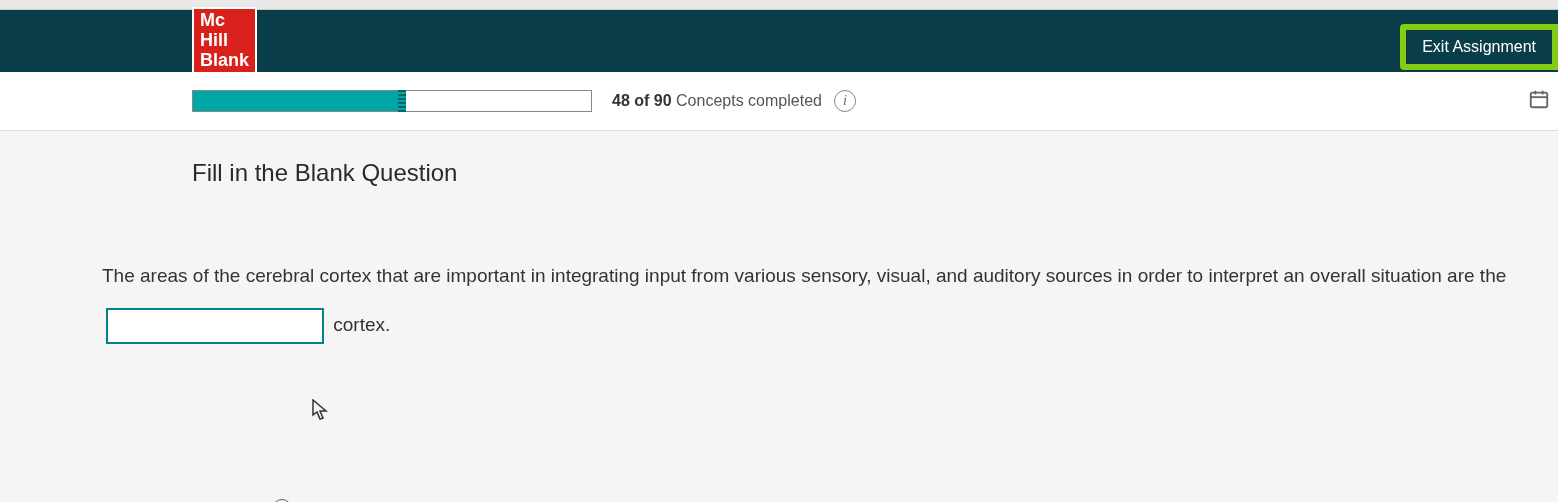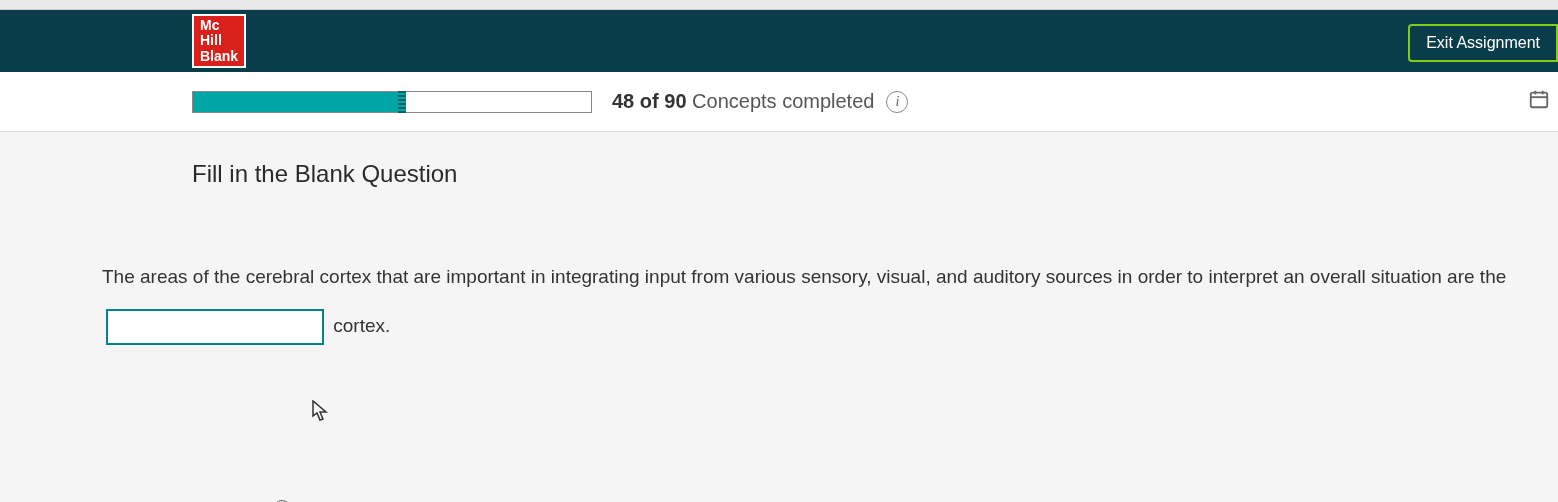--- a/index.html
+++ b/index.html
@@ -20,32 +20,32 @@
       height: 62px;
       display: flex;
       align-items: center;
       padding: 0 0 0 192px;
       position: relative;
     }
     .logo {
       background: #d9201a;
       color: #fff;
       padding: 2px 6px;
-      font-size: 14px;
+      font-size: 18px;
       font-weight: bold;
       line-height: 1.1;
       border: 2px solid #fff;
     }
     .logo-line { display: block; }
     .exit-btn {
       position: absolute;
       right: 0;
       top: 14px;
       background: transparent;
-      border: 2px solid #84cc16;
+      border: 6px solid #84cc16;
       color: #fff;
       padding: 8px 16px;
       font-size: 16px;
       border-radius: 4px 0 0 4px;
       cursor: pointer;
     }
     .progress-area {
       background: #fff;
       padding: 18px 0 18px 192px;
       display: flex;
@@ -70,21 +70,21 @@
     .progress-marker {
       position: absolute;
       right: -2px;
       top: -1px;
       bottom: -1px;
       width: 8px;
       background: repeating-linear-gradient(0deg, #006666 0 2px, #00a5a5 2px 4px);
     }
     .progress-text {
       color: #555;
-      font-size: 20px;
+      font-size: 16px;
     }
     .progress-text .bold { font-weight: bold; color: #333; }
     .info-icon {
       display: inline-flex;
       width: 22px;
       height: 22px;
       border: 1.5px solid #888;
       border-radius: 50%;
       align-items: center;
       justify-content: center;

